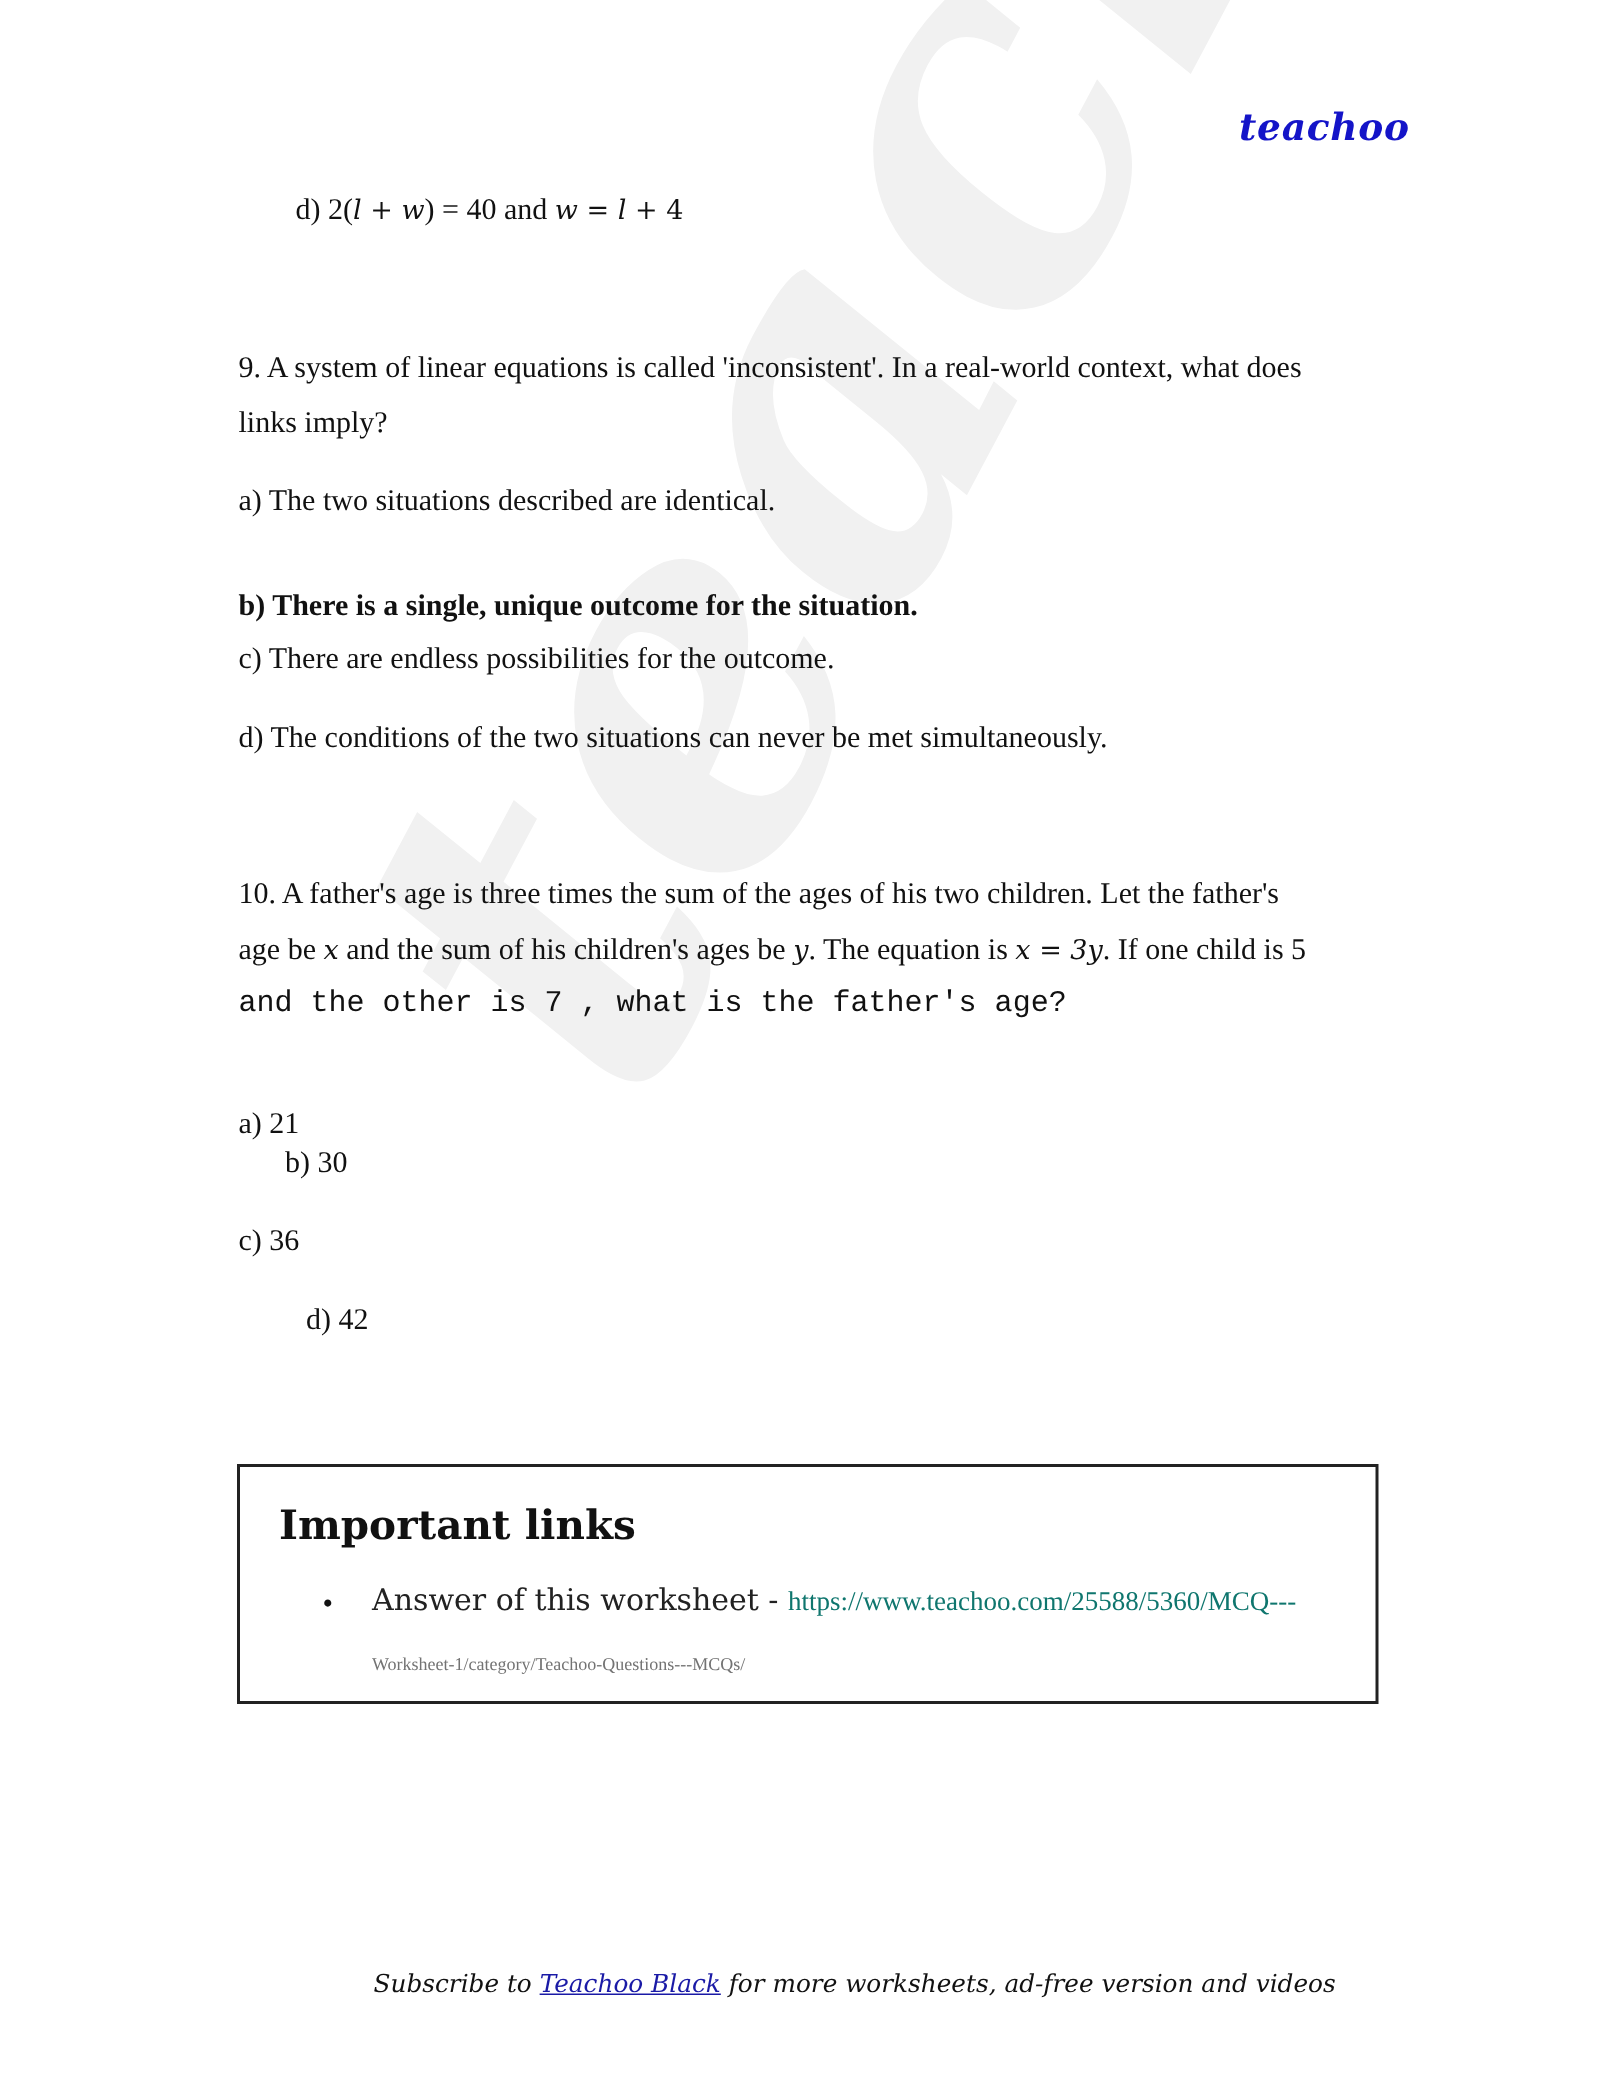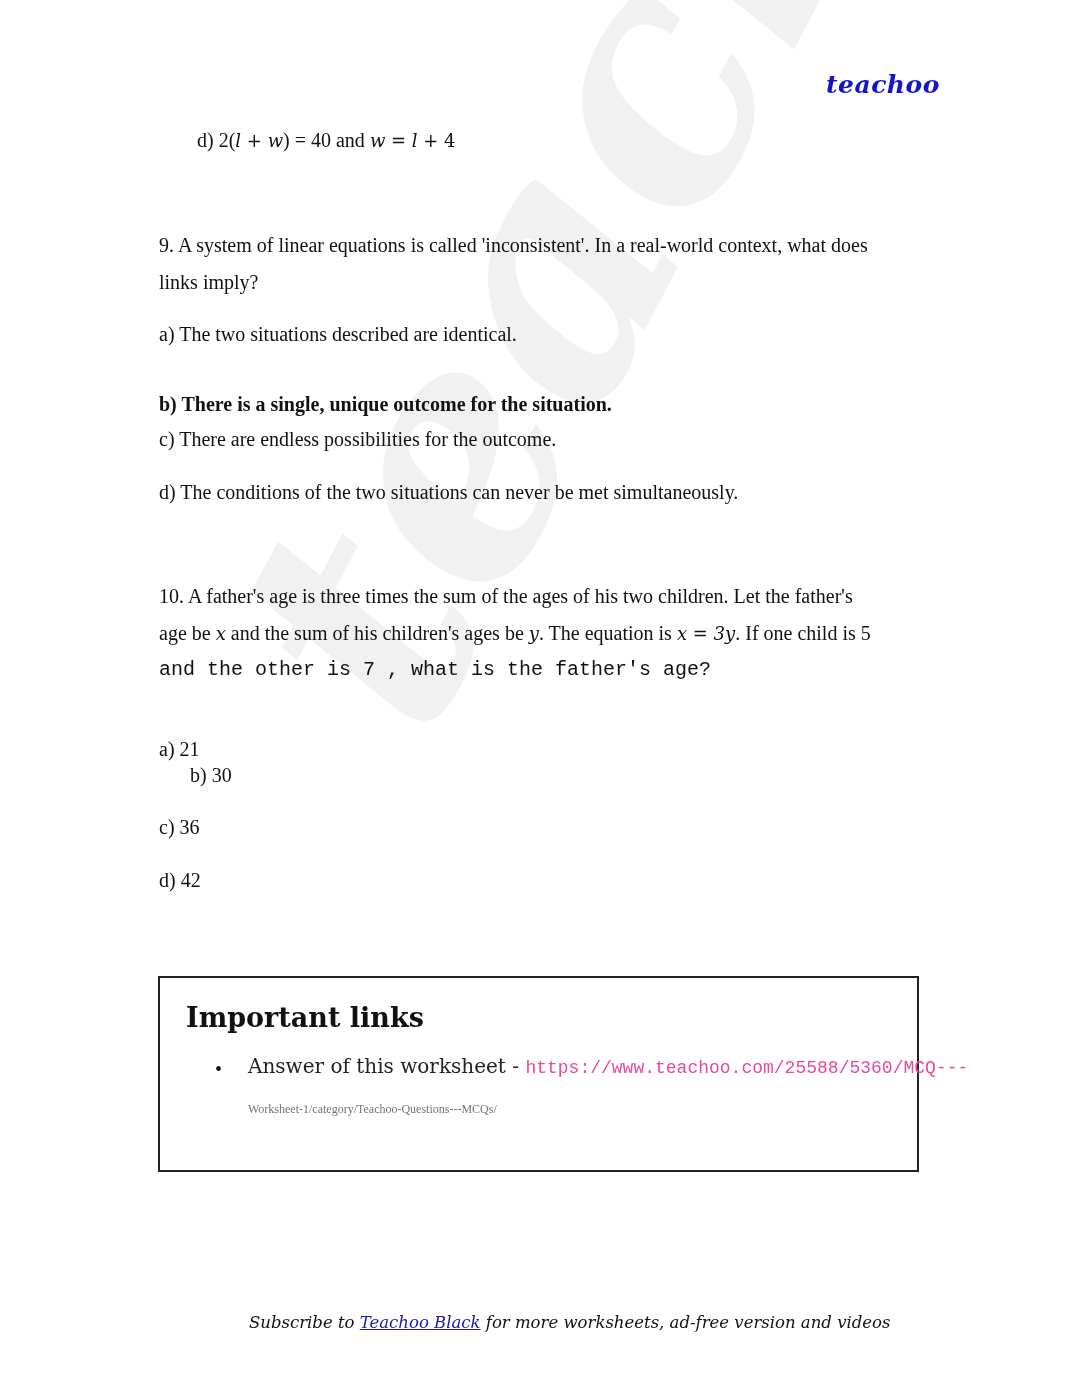--- a/index.html
+++ b/index.html
@@ -8,28 +8,28 @@
   .logo { position: absolute; left: 826px; top: 70px; font-family: "DejaVu Serif", serif;
           font-style: italic; font-weight: bold; font-size: 25px; color: #1414c8; letter-spacing: 0.5px; }
   .watermark { position: absolute; left: 150px; top: 600px; font-family: "DejaVu Serif", serif;
                font-style: italic; font-weight: bold; font-size: 330px; color: #f1f1f1;
                transform: rotate(-62deg); transform-origin: left top; white-space: nowrap;
                z-index: 0; pointer-events: none; }
   .content { position: absolute; left: 159px; top: 0; width: 770px; z-index: 1; }
   .line { position: absolute; left: 0; font-size: 20px; white-space: nowrap; line-height: 24px; }
   .m { font-family: "DejaVu Serif", serif; font-style: italic; font-size: 18px; }
   .mu { font-family: "DejaVu Serif", serif; font-size: 18px; }
-  .links-box { position: absolute; left: 158px; top: 976px; width: 761px; height: 196px;
+  .links-box { position: absolute; left: 158px; top: 976px; width: 761px; height: 160px;
                border: 2px solid #222; box-sizing: border-box; z-index: 1; background: transparent; }
   .links-title { position: absolute; left: 26px; top: 24px; font-family: "DejaVu Serif", serif;
                  font-weight: bold; font-size: 27px; color: #111; }
   .bullet { position: absolute; left: 55px; top: 80px; font-size: 20px; }
   .link-label { position: absolute; left: 88px; top: 76px; font-family: "DejaVu Serif", serif;
                 font-size: 20px; color: #222; white-space: nowrap; }
-  .link-url { font-family: Liberation Mono, monospace; font-size: 18px; color: #ec4899; text-decoration: none; }
+  .link-url { font-family: Liberation Serif, serif; font-size: 18px; color: #0f766e; text-decoration: none; }
   .link-url2 { position: absolute; left: 88px; top: 124px; font-size: 12px; color: #737373; white-space: nowrap; }
   .footer { position: absolute; left: 249px; top: 1313px; font-family: "DejaVu Serif", serif;
             font-style: italic; font-size: 16.5px; color: #111; white-space: nowrap; }
   .footer a { color: #1a1aa6; text-decoration: underline; }
 </style>
 </head>
 <body>
 
 <div class="logo">teachoo</div>
 <div class="watermark">teachoo</div>
@@ -48,21 +48,21 @@
   <div class="line" style="top:480px;">d) The conditions of the two situations can never be met simultaneously.</div>
 
   <div class="line" style="top:584px;">10. A father's age is three times the sum of the ages of his two children. Let the father's</div>
   <div class="line" style="top:621px;">
     <span>age be </span><span class="m">x</span><span> and the sum of his children's ages be </span><span class="m">y</span><span>. The equation is </span><span class="m">x = 3y</span><span>. If one child is 5</span>
   </div>
   <div class="line" style="top:658px;font-family:Liberation Mono, monospace;">and the other is 7 , what is the father's age?</div>
   <div class="line" style="top:710px;margin-top:27px;">a) 21</div>
   <div class="line" style="top:763px;margin-left:31px;">b) 30</div>
   <div class="line" style="top:815px;">c) 36</div>
-  <div class="line" style="top:868px;">d) 42</div>
+  <div class="line" style="top:868px;margin-left:45px;">d) 42</div>
 </div>
 
 <div class="links-box">
   <div class="links-title">Important links</div>
   <div class="bullet">•</div>
   <div class="link-label">
     <span>Answer of this worksheet - </span><a class="link-url">https://www.teachoo.com/25588/5360/MCQ---</a>
   </div>
   <a class="link-url2">Worksheet-1/category/Teachoo-Questions---MCQs/</a>
 </div>

